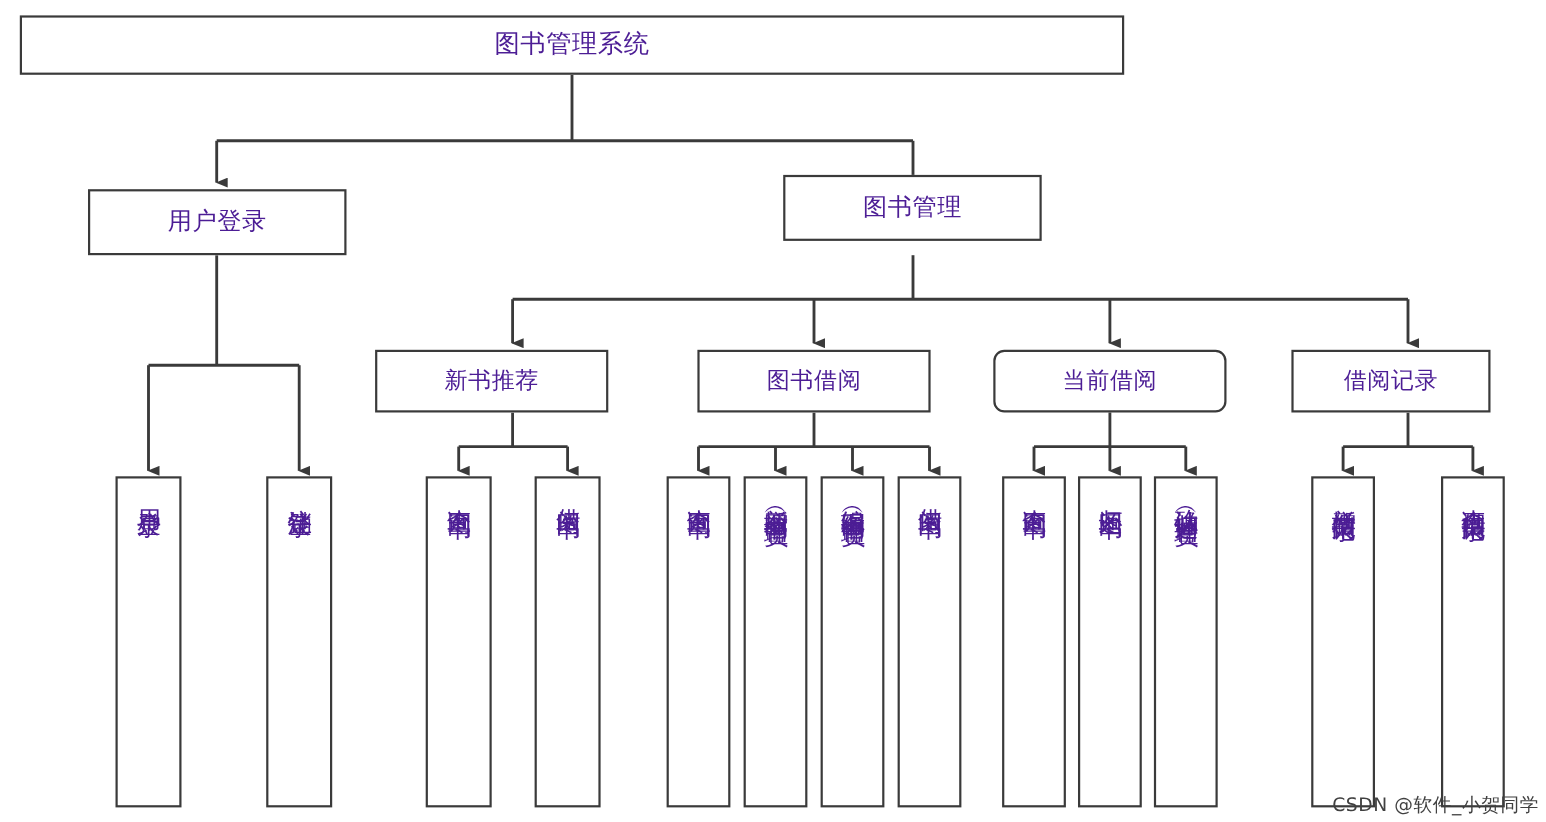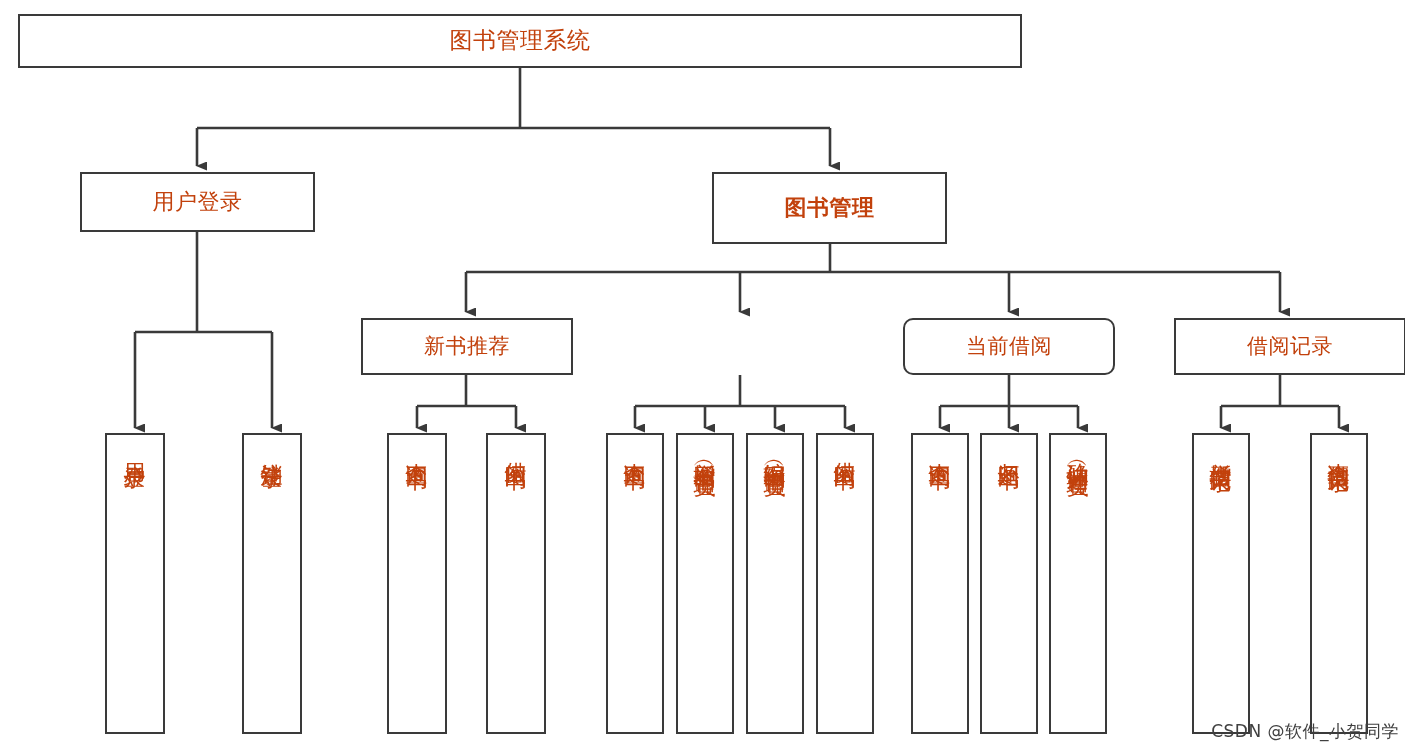--- a/index.html
+++ b/index.html
@@ -27,21 +27,21 @@
     pointer-events: none;
   }
   .node {
     position: absolute;
     box-sizing: border-box;
     background: #ffffff;
     border: 2.5px solid #3a3a3a;
     display: flex;
     align-items: center;
     justify-content: center;
-    color: #c2410c;
+    color: #4c1d95;
   }
   .node-label {
     display: block;
     line-height: 1.12;
     letter-spacing: 0.5px;
   }
   .node-root .node-label {
     font-size: 23px;
   }
   .node-branch .node-label {
@@ -129,31 +129,34 @@
     </g>
   </svg>
 
   <div class="node node-root" style="left:18px; top:14px; width:1004px; height:54px;">
     <span class="node-label">图书管理系统</span>
   </div>
 
   <div class="node node-branch" style="left:80px; top:172px; width:235px; height:60px;">
     <span class="node-label">用户登录</span>
   </div>
-  <div class="node node-branch" style="left:712px; top:172px; width:235px; height:72px;font-weight:bold;">
+  <div class="node node-branch" style="left:712px; top:159px; width:235px; height:60px;">
     <span class="node-label">图书管理</span>
   </div>
 
-  <div class="node node-sub" style="left:361px; top:318px; width:212px; height:57px;">
+  <div class="node node-sub" style="left:341px; top:318px; width:212px; height:57px;">
     <span class="node-label">新书推荐</span>
+  </div>
+  <div class="node node-sub" style="left:634px; top:318px; width:212px; height:57px;">
+    <span class="node-label">图书借阅</span>
   </div>
   <div class="node node-sub" style="left:903px; top:318px; width:212px; height:57px;border-radius:10px;">
     <span class="node-label">当前借阅</span>
   </div>
-  <div class="node node-sub" style="left:1174px; top:318px; width:232px; height:57px;">
+  <div class="node node-sub" style="left:1174px; top:318px; width:181px; height:57px;">
     <span class="node-label">借阅记录</span>
   </div>
 
   <div class="node node-leaf" style="left:105px; top:433px; width:60px; height:301px;">
     <span class="node-label">用户登录</span>
   </div>
   <div class="node node-leaf" style="left:242px; top:433px; width:60px; height:301px;">
     <span class="node-label">注销登录</span>
   </div>
 

